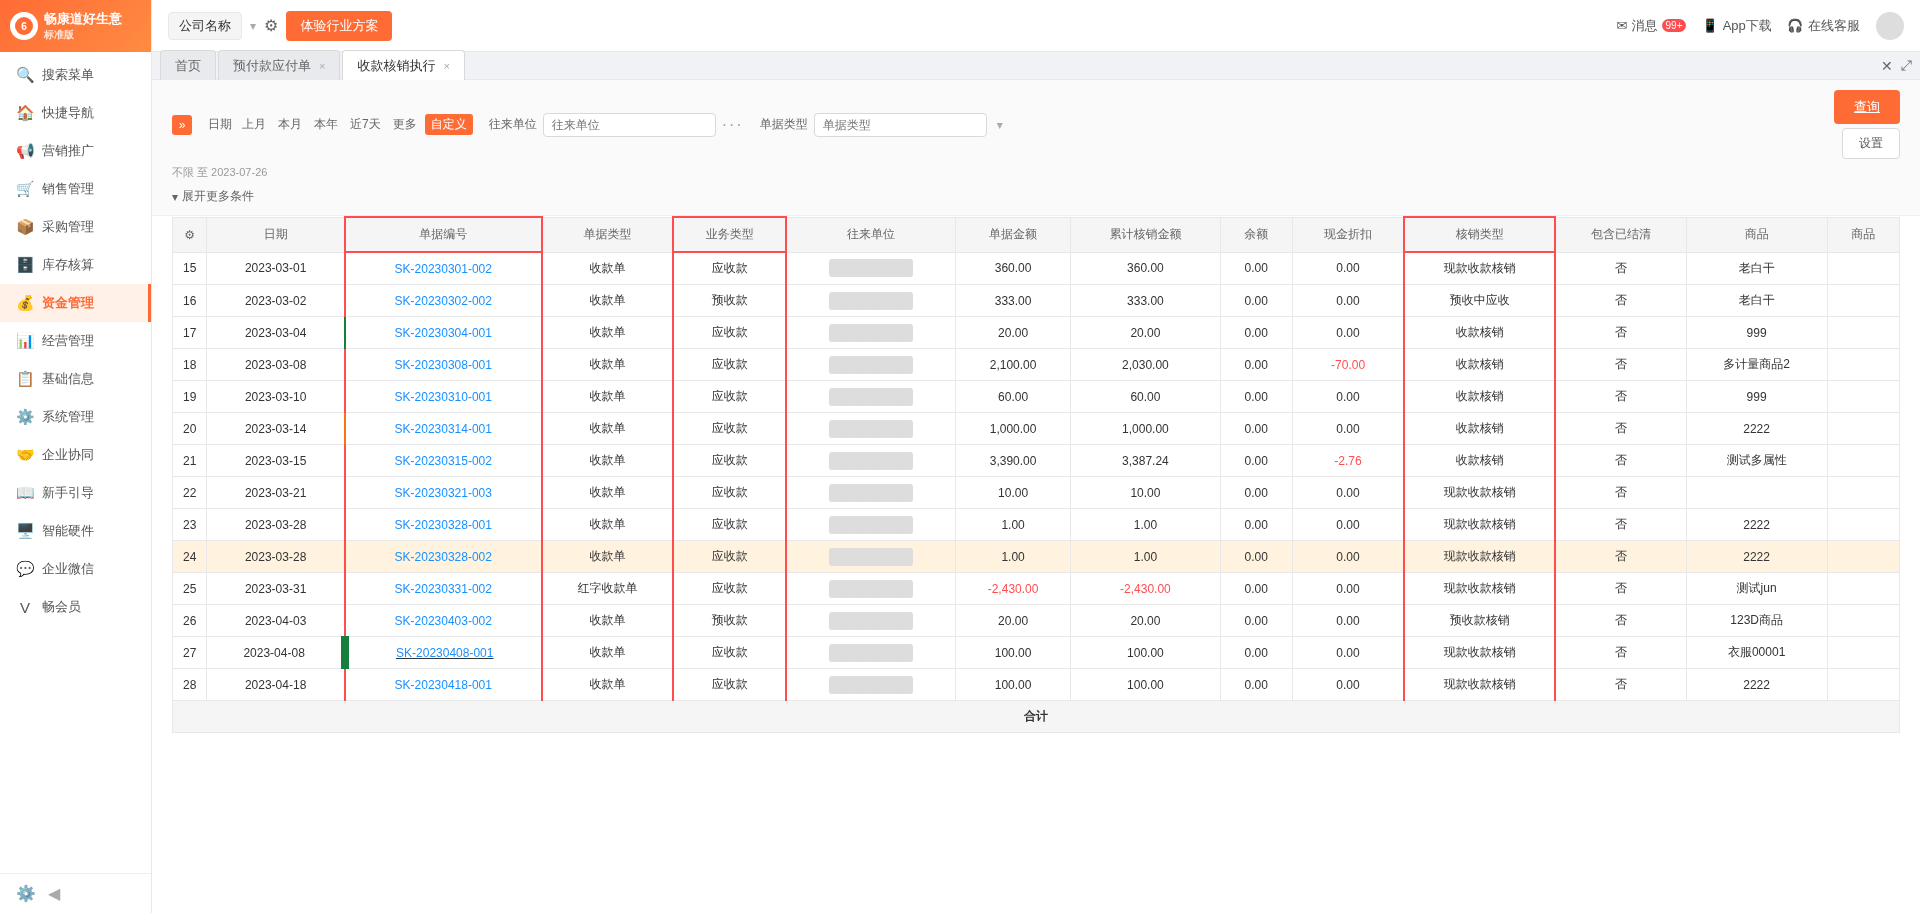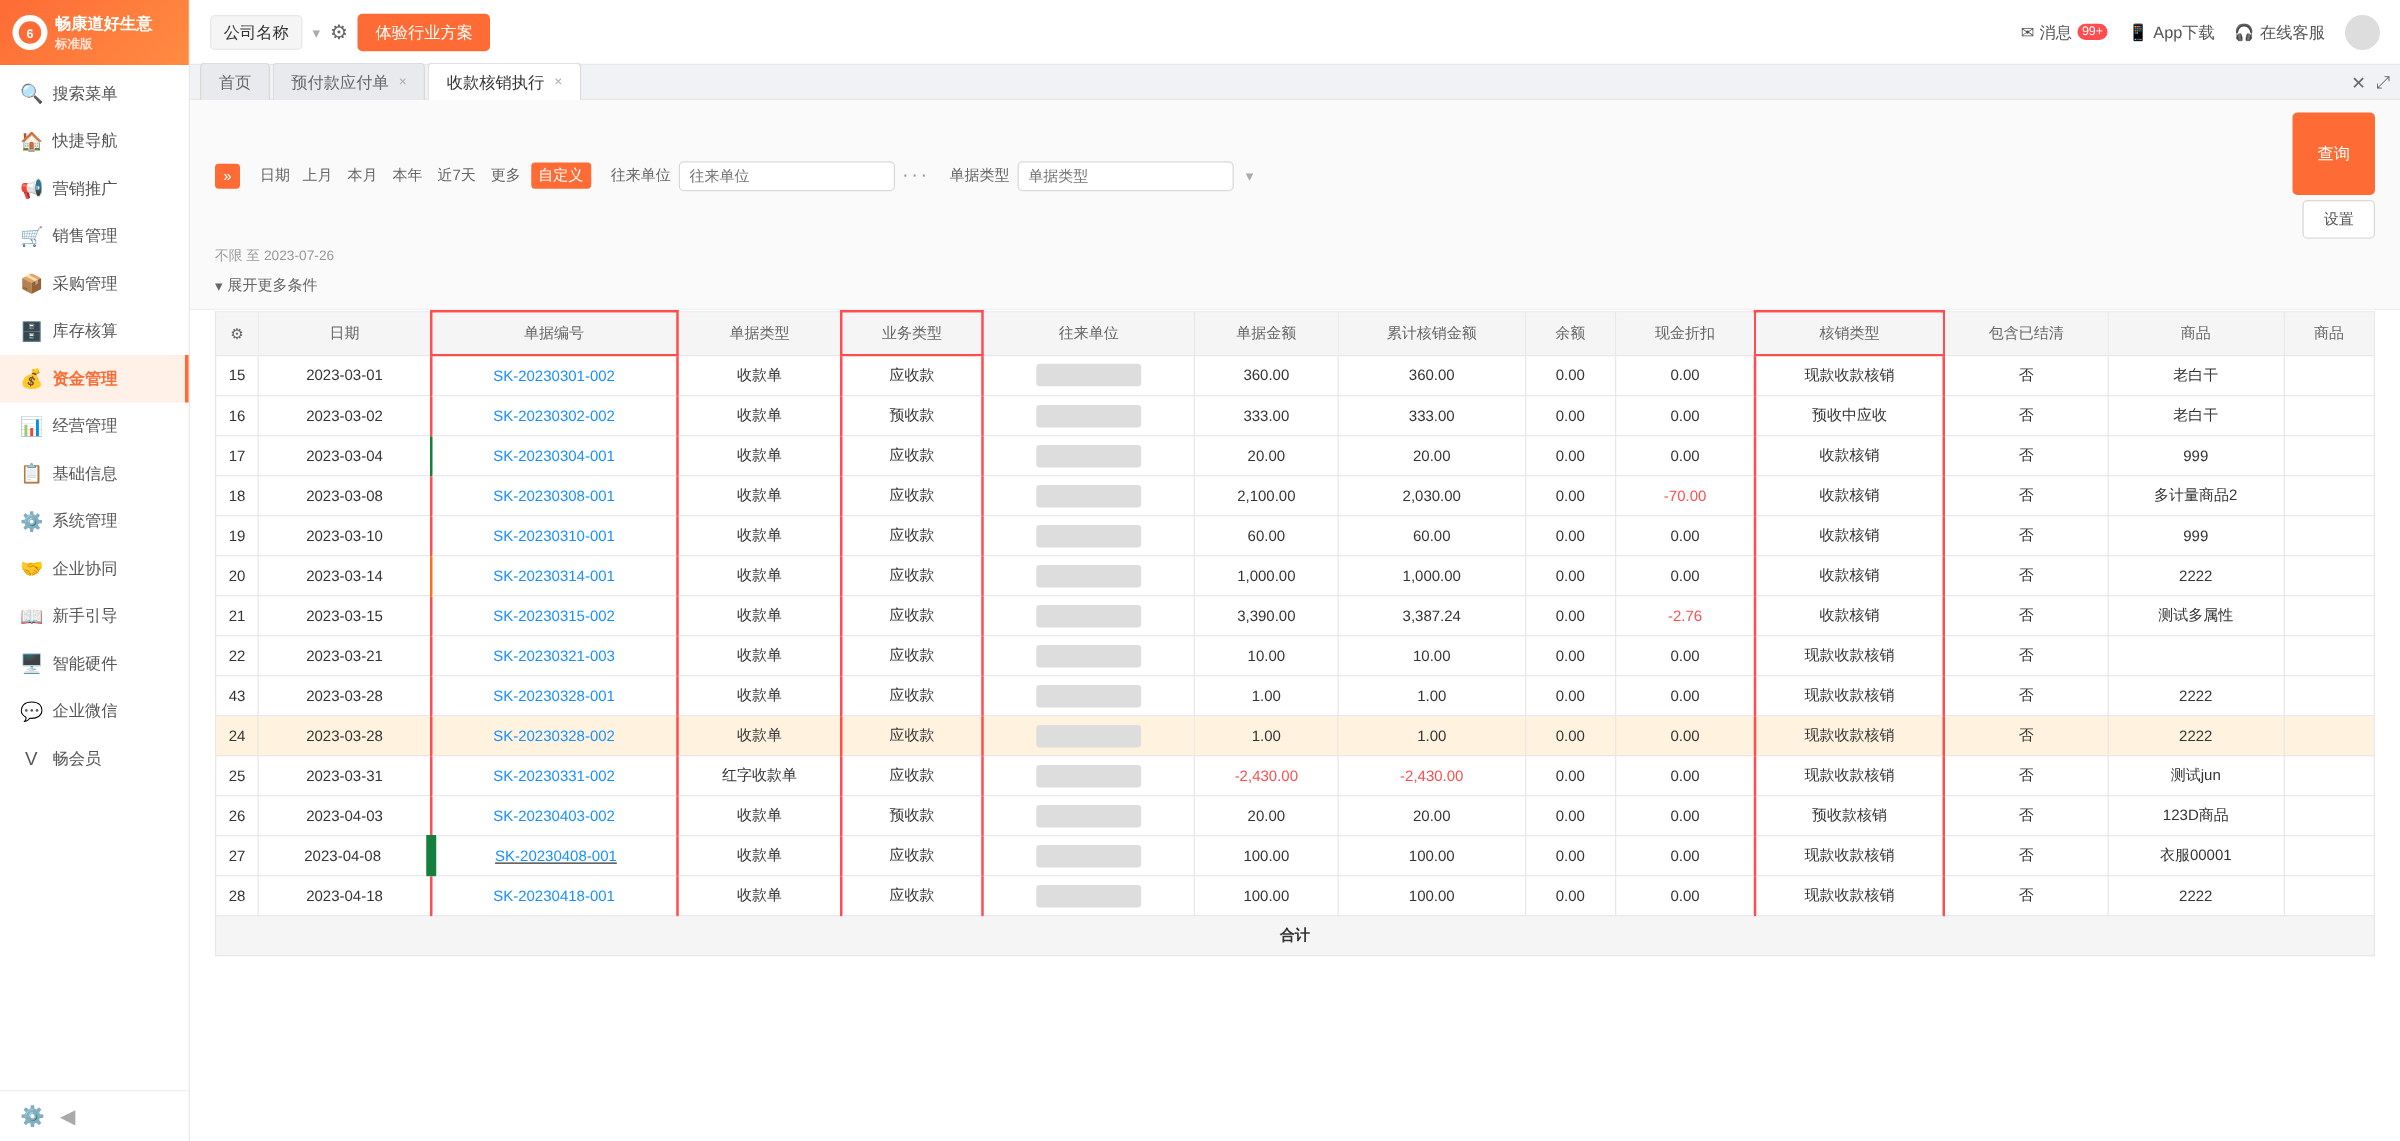--- a/index.html
+++ b/index.html
@@ -52,21 +52,21 @@
     .filter-area { padding: 10px 20px; border-bottom: 1px solid #f0f0f0; background: #fafafa; }
     .filter-row { display: flex; align-items: center; gap: 16px; flex-wrap: wrap; }
     .filter-item { display: flex; align-items: center; gap: 6px; }
     .filter-label { color: #666; font-size: 12px; white-space: nowrap; }
     .date-shortcuts { display: flex; gap: 4px; align-items: center; }
     .date-btn { color: #666; font-size: 12px; cursor: pointer; padding: 2px 4px; }
     .date-btn.custom { color: #fff; background: #ff6b35; border-radius: 3px; padding: 2px 6px; }
     .date-range { color: #999; font-size: 11px; margin-top: 2px; }
     .filter-input { border: 1px solid #d9d9d9; border-radius: 4px; padding: 4px 8px; font-size: 12px; color: #999; min-width: 120px; }
     .filter-dots { color: #999; font-size: 16px; letter-spacing: 2px; }
-    .query-btn { background: #ff6b35; color: #fff; border: none; padding: 24px 20px; border-radius: 4px; font-size: 13px; cursor: pointer; }
+    .query-btn { background: #ff6b35; color: #fff; border: none; padding: 8px 20px; border-radius: 4px; font-size: 13px; cursor: pointer; text-decoration: underline; }
     .setting-btn { border: 1px solid #d9d9d9; background: #fff; padding: 6px 16px; border-radius: 4px; font-size: 12px; cursor: pointer; color: #555; }
     .expand-more { color: #666; font-size: 12px; cursor: pointer; display: flex; align-items: center; gap: 4px; }
     .filter-right { margin-left: auto; display: flex; flex-direction: column; align-items: flex-end; gap: 4px; }
 
     
     .table-area { flex: 1; overflow: auto; padding: 0 20px; }
     table { width: 100%; border-collapse: collapse; font-size: 12px; }
     thead tr { background: #f5f5f5; }
     th { padding: 8px 10px; text-align: center; border: 1px solid #e8e8e8; color: #666; font-weight: 500; white-space: nowrap; position: sticky; top: 0; background: #f5f5f5; z-index: 1; }
     td { padding: 7px 10px; border: 1px solid #e8e8e8; text-align: center; white-space: nowrap; }
@@ -398,21 +398,21 @@
       <td class="">10.00</td>
       <td class="">10.00</td>
       <td>0.00</td>
       <td class="">0.00</td>
       <td style="border-left:2px solid #ff4d4f;border-right:2px solid #ff4d4f;">现款收款核销</td>
       <td>否</td>
       <td></td>
       <td></td>
     </tr>
             <tr>
-      <td>43</td>
+      <td>23</td>
       <td>2023-03-28</td>
       <td style="border-left:2px solid #ff4d4f;border-right:2px solid #ff4d4f;"><a class="link-text">SK-20230328-001</a></td>
       <td>收款单</td>
       <td style="border-left:2px solid #ff4d4f;border-right:2px solid #ff4d4f;">应收款</td>
       <td><span style="background:#ddd;color:#ddd;border-radius:3px;padding:2px 8px;">████████</span></td>
       <td class="">1.00</td>
       <td class="">1.00</td>
       <td>0.00</td>
       <td class="">0.00</td>
       <td style="border-left:2px solid #ff4d4f;border-right:2px solid #ff4d4f;">现款收款核销</td>

